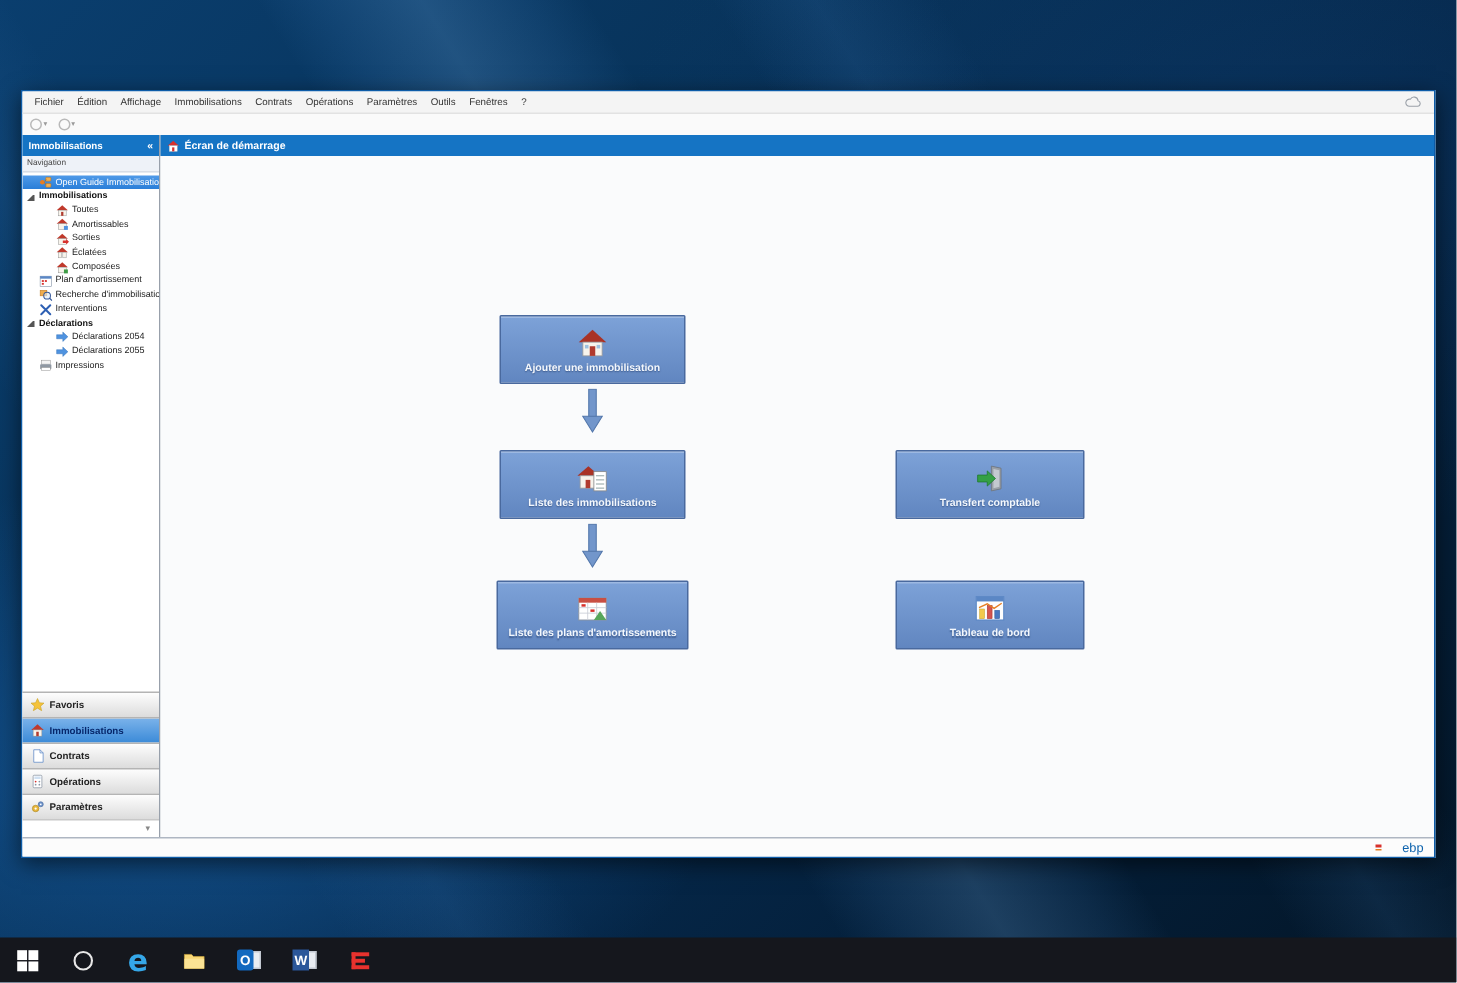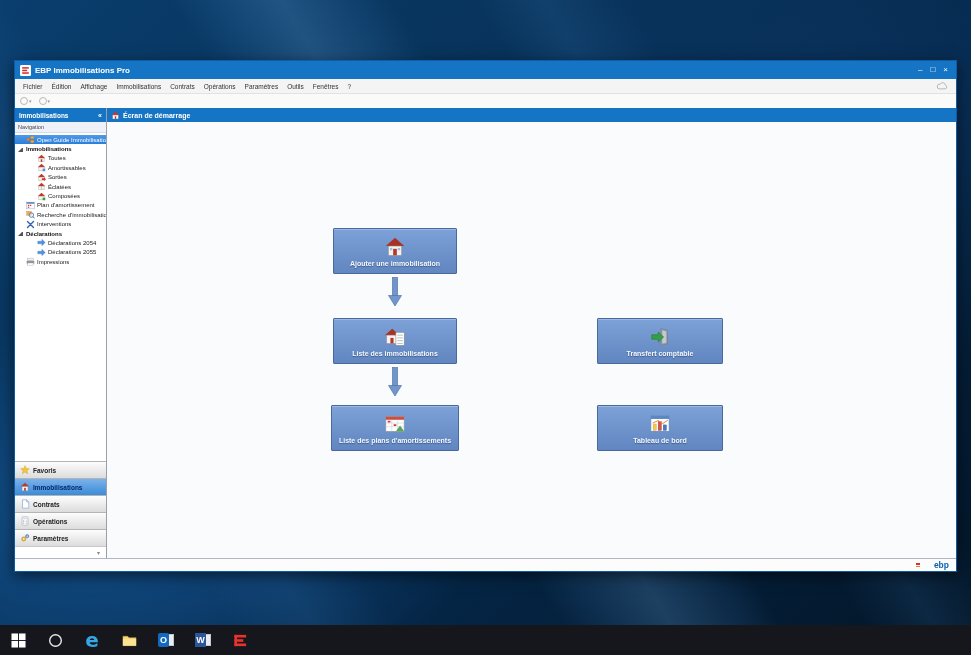--- a/index.html
+++ b/index.html
@@ -100,45 +100,29 @@
   .flow-arrow svg { width:16px; height:30px; display:block; }
 
   
   .statusbar { height:13px; background:#fcfcfc; border-top:1px solid #aeb6c2; display:flex; align-items:center;
                justify-content:flex-end; padding-right:7px; flex:0 0 auto; }
   .ebp-logo { display:flex; align-items:center; gap:1.5px; }
   .ebp-bars { display:flex; flex-direction:column; gap:1px; }
   .ebp-bars i { display:block; width:4px; height:1.5px; }
   .ebp-bars i:nth-child(1){ background:#d8312d; }
   .ebp-bars i:nth-child(2){ background:#e67e22; }
-  .ebp-text { color:#0e63ad; font-weight:bold; font-size:8.5px; line-height:9px;padding-left:12px; }
+  .ebp-text { color:#0e63ad; font-weight:normal; font-size:8.5px; line-height:9px;padding-left:12px; }
 </style>
 </head>
 <body>
 
 <div class="desktop">
 
   <div class="win">
 
-    <div class="titlebar">
-      <span class="app-icon">
-        <svg viewBox="0 0 12 12">
-            <rect width="12" height="12" rx="1.5" fill="#fff"></rect>
-            <rect x="2.4" y="2.3" width="7.2" height="1.7" fill="#d8312d"></rect>
-            <rect x="2.4" y="5.1" width="5.4" height="1.7" fill="#d8312d"></rect>
-            <rect x="2.4" y="7.9" width="7.2" height="1.7" fill="#d8312d"></rect>
-          </svg>
-      </span>
-      <span class="title-text">EBP Immobilisations Pro</span>
-      <span class="win-controls">
-        <span>–</span>
-        <span>□</span>
-        <span>×</span>
-      </span>
-    </div>
 
     <div class="menubar">
       <span>Fichier</span>
       <span>Édition</span>
       <span>Affichage</span>
       <span>Immobilisations</span>
       <span>Contrats</span>
       <span>Opérations</span>
       <span>Paramètres</span>
       <span>Outils</span>

